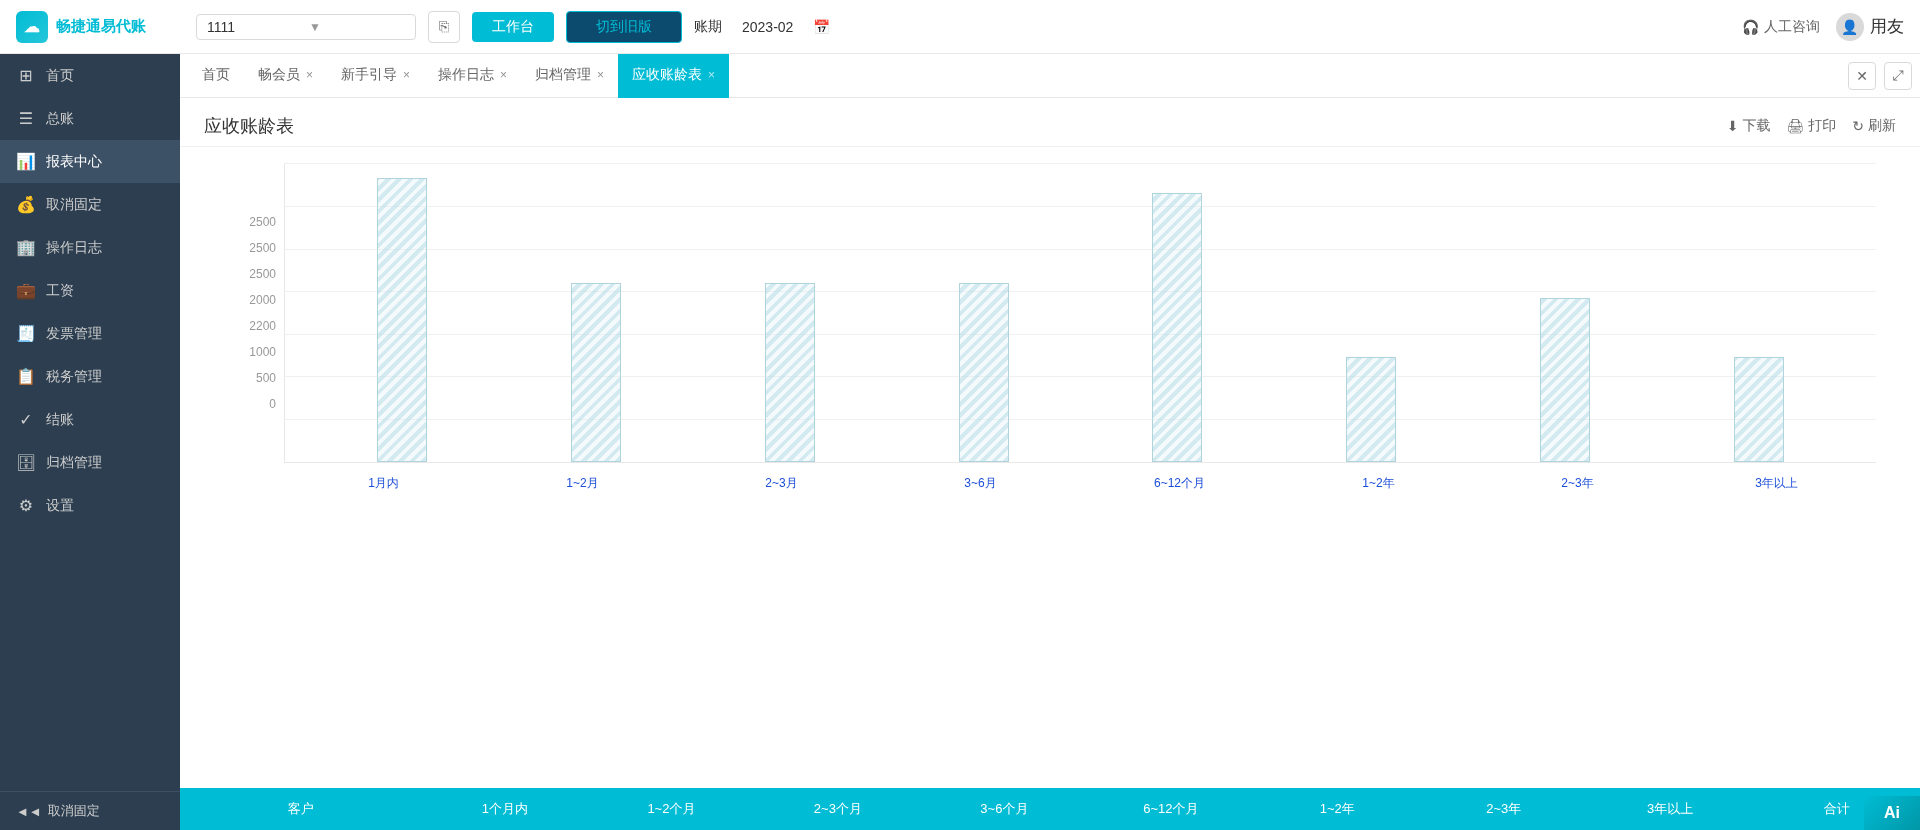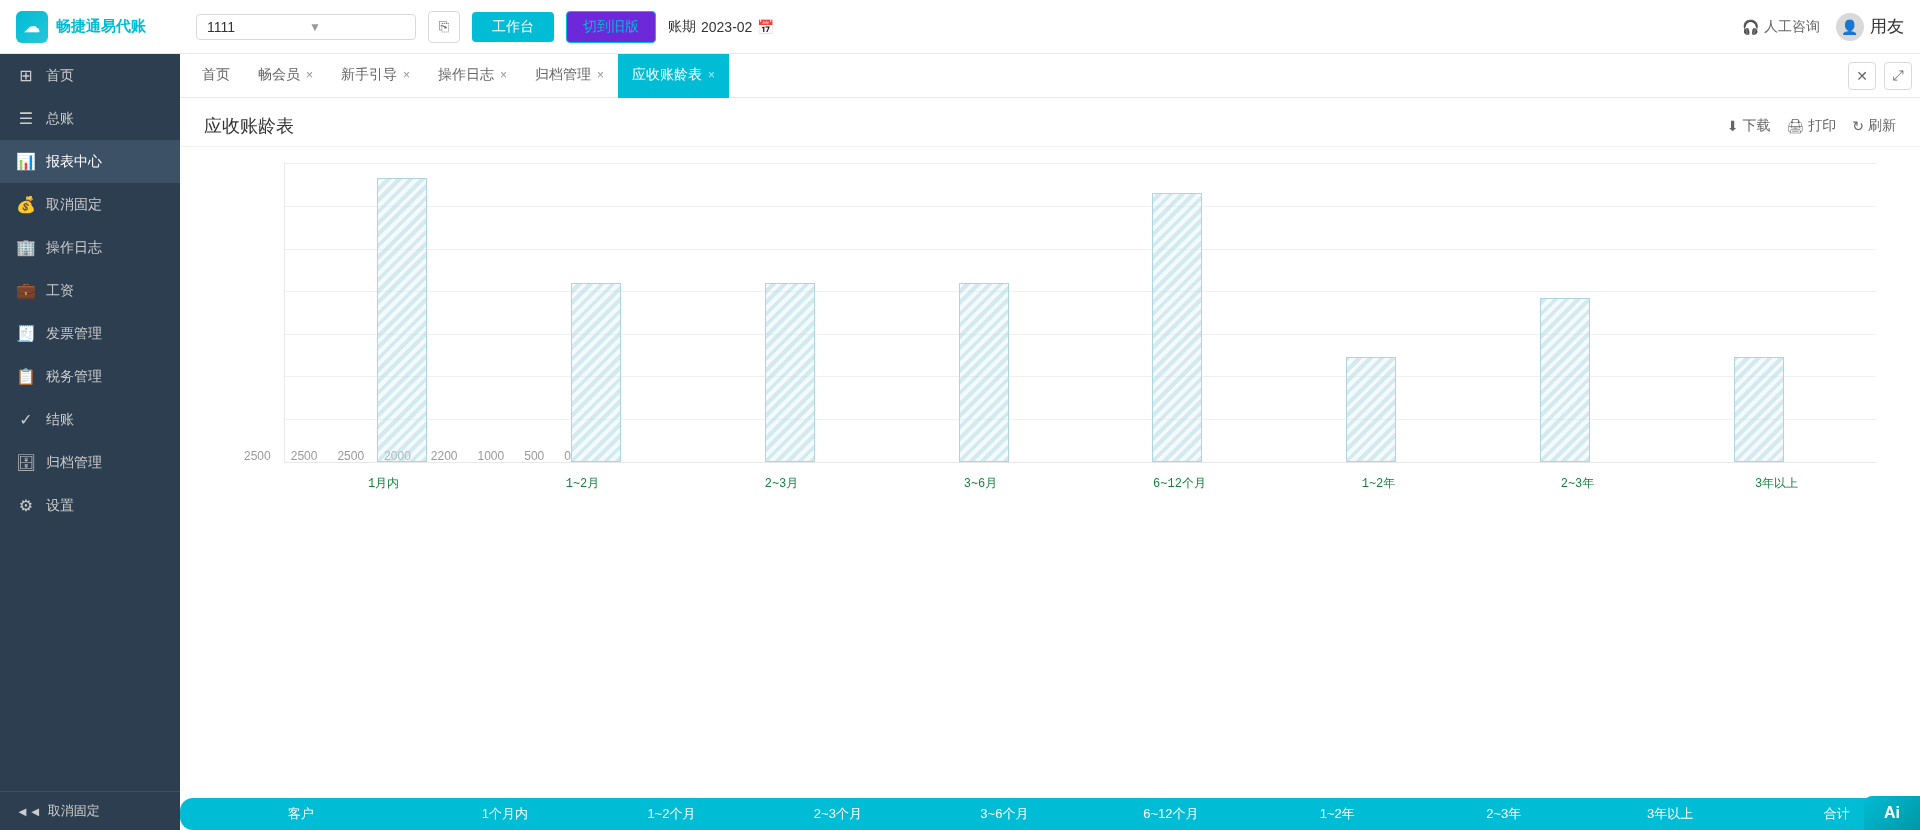--- a/index.html
+++ b/index.html
@@ -48,24 +48,24 @@
     .copy-btn {
       width: 32px; height: 32px; border: 1px solid #d9d9d9; border-radius: 4px;
       background: #fff; cursor: pointer; display: flex; align-items: center; justify-content: center;
       color: #666;
     }
     .workbench-btn {
       background: #00bcd4; color: #fff; border: none; border-radius: 4px;
       padding: 6px 20px; cursor: pointer; font-size: 14px;
     }
     .version-btn {
-      background: #6d28d9; color: #333; border: 1px solid #00bcd4; border-radius: 4px;
-      padding: 6px 16px; cursor: pointer; font-size: 14px; color: #00bcd4;
-    }
-    .period-area { display: flex; align-items: center; gap: 5px; color: #333; font-size: 14px; }
+      background: #0c4a6e; color: #333; border: 1px solid #00bcd4; border-radius: 4px;
+      padding: 6px 29px; cursor: pointer; font-size: 14px; color: #00bcd4;
+    }
+    .period-area { display: flex; align-items: center; gap: 20px; color: #333; font-size: 14px; }
     .period-value { color: #333; font-weight: 500; }
     .header-right {
       display: flex; align-items: center; gap: 16px; margin-left: auto;
     }
     .consult-btn { display: flex; align-items: center; gap: 4px; color: #666; cursor: pointer; font-size: 14px; }
     .user-area { display: flex; align-items: center; gap: 6px; cursor: pointer; }
     .user-avatar { width: 28px; height: 28px; border-radius: 50%; background: #d9d9d9; display: flex; align-items: center; justify-content: center; }
     .user-name { color: #333; font-size: 17px; }
 
     
@@ -180,22 +180,22 @@
     }
 
     
     .y-axis {
       position: absolute;
       left: 40px;
       top: 0;
       bottom: 40px;
       width: 40px;
       display: flex;
-      flex-direction: row;
-      justify-content: flex-start;
+      flex-direction: column;
+      justify-content: center;
       align-items: flex-end;
       gap: 12px;
     }
     .y-label { font-size: 12px; color: #999; padding-right: 8px; }
 
     
     .chart-plot {
       position: absolute;
       left: 80px;
       right: 20px;
@@ -246,32 +246,30 @@
       bottom: 0;
       height: 40px;
       display: flex;
     }
     .x-label {
       flex: 1;
       display: flex;
       align-items: center;
       justify-content: center;
       font-size: 12px;
-      color: #15803d;
-      font-family: Liberation Mono, monospace;
+      color: #1d4ed8;
     }
 
     
     .table-header {
       background: #00bcd4;
       display: flex;
       flex-shrink: 0;
-      height: 32px;
+      height: 42px;
       align-items: center;
-      border-radius: 13px;
     }
     .th-cell {
       flex: 1;
       text-align: center;
       color: #fff;
       font-size: 13px;
       font-weight: 500;
       padding: 0 8px;
     }
     .th-cell:first-child { flex: 1.5; }

